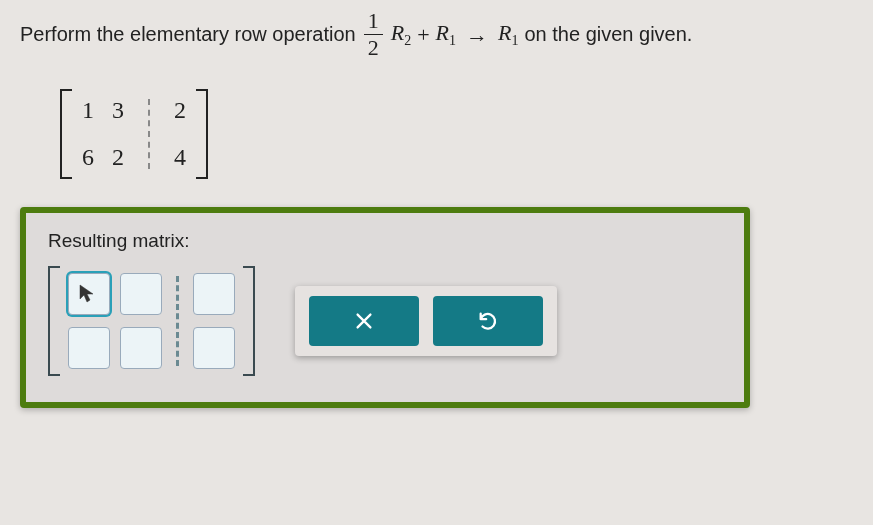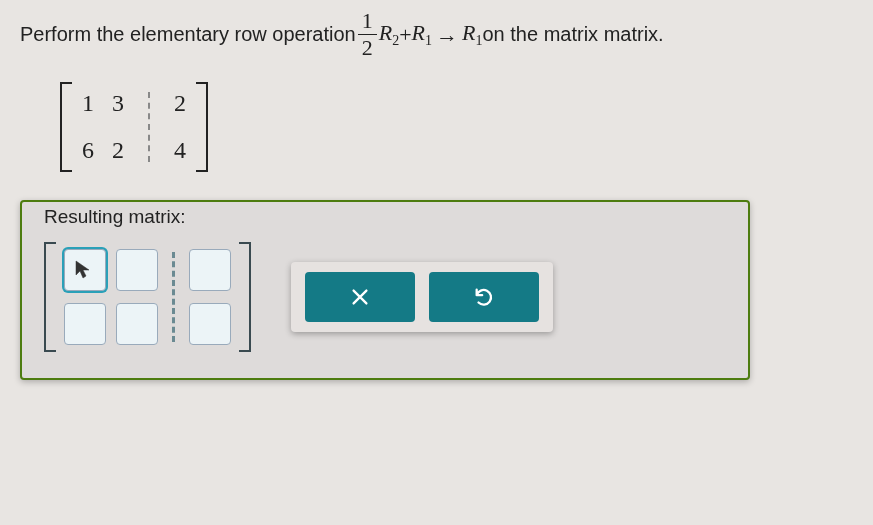--- a/index.html
+++ b/index.html
@@ -9,21 +9,22 @@
     font-family: Arial, Helvetica, sans-serif;
     background: #e8e5e2;
     width: 873px;
     height: 525px;
     color: #222;
   }
   .question-line {
     font-size: 20px;
     display: flex;
     align-items: center;
-    margin-bottom: 13px;
+    gap: 6px;
+    margin-bottom: 20px;
     flex-wrap: wrap;
   }
   .frac {
     display: inline-flex;
     flex-direction: column;
     align-items: center;
     font-family: "Times New Roman", serif;
     font-size: 22px;
     line-height: 1;
     vertical-align: middle;
@@ -68,23 +69,23 @@
     display: flex; flex-direction: column; gap: 20px; align-items: center;
   }
   .vdash {
     width: 0;
     height: 70px;
     border-left: 2px dashed #888;
     margin: 0 6px;
   }
   .answer-block {
     background: #dedbda;
-    border: 2px solid #4d7c0f;
-    border-radius: 4px;
-    padding: 4px 22px 26px;
+    border: 6px solid #4d7c0f;
+    border-radius: 4px;
+    padding: 17px 22px 26px;
     margin-top: 8px;
     width: 730px;
     box-shadow: 0 2px 6px rgba(0,0,0,0.25);
   }
   .answer-block .label {
     font-size: 19px;
     margin-bottom: 14px;
   }
   .result-row {
     display: flex;
@@ -157,21 +158,21 @@
   <span>Perform the elementary row operation</span>
   <span class="frac">
     <span class="num">1</span>
     <span class="den">2</span>
   </span>
   <span class="mathvar"><span>R</span><span class="sub">2</span></span>
   <span class="mathvar" style="font-style:normal;">+</span>
   <span class="mathvar"><span>R</span><span class="sub">1</span></span>
   <span class="arrow">→</span>
   <span class="mathvar"><span>R</span><span class="sub">1</span></span>
-  <span>on the matrix matrix.</span>
+  <span>on the given given.</span>
 </div>
 
 
 <div class="given-matrix">
   <div class="bracket-l"></div>
   <div class="mcols">
     <div class="mcol">
       <span>1</span>
       <span>6</span>
     </div>

